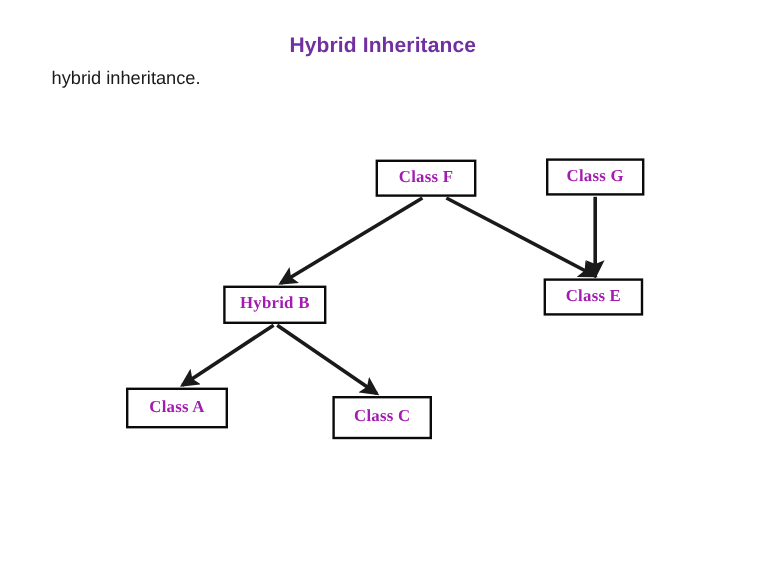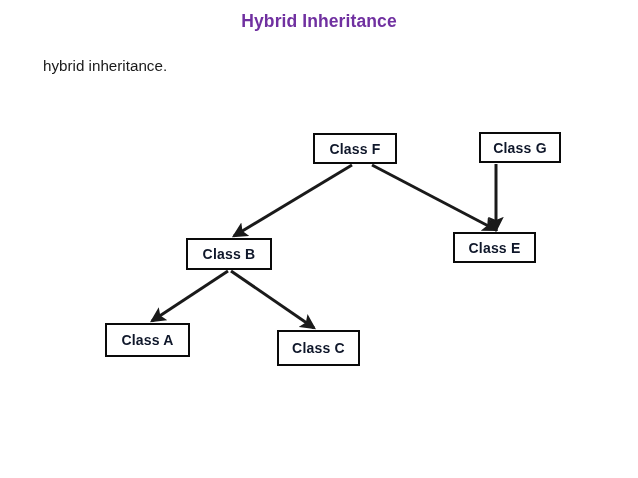--- a/index.html
+++ b/index.html
@@ -18,21 +18,21 @@
   #slide {
     position: absolute;
     left: 0; top: 0;
     width: 638px;
     height: 478px;
     background: #ffffff;
   }
   #slide-title {
     position: absolute;
     left: 0;
-    top: 10px;
+    top: 26px;
     width: 638px;
     text-align: center;
     font-size: 17.5px;
     font-weight: bold;
     color: #7030A0;
     letter-spacing: 0.1px;
     line-height: 22px;
   }
   #body-text {
     position: absolute;
@@ -65,32 +65,33 @@
     pointer-events: none;
   }
   .node {
     position: absolute;
     box-sizing: border-box;
     background: #ffffff;
     border: 2.5px solid #0a0a0a;
     display: flex;
     align-items: center;
     justify-content: center;
-    color: #0f172a;
+    color: #a21caf;
     font-weight: bold;
     font-size: 14px;
     letter-spacing: 0.2px;
     z-index: 2;
+    font-family: Liberation Serif, serif;
   }
   .node-label {
     pointer-events: none;
     white-space: nowrap;
   }
   #node-f { left: 313px; top: 133px; width: 84px;  height: 31px; }
-  #node-g { left: 455px; top: 132px; width: 82px;  height: 31px; margin-left: 24px; }
+  #node-g { left: 455px; top: 132px; width: 82px;  height: 31px; }
   #node-e { left: 453px; top: 232px; width: 83px;  height: 31px; }
   #node-b { left: 186px; top: 238px; width: 86px;  height: 32px; }
   #node-a { left: 105px; top: 323px; width: 85px;  height: 34px; }
   #node-c { left: 277px; top: 330px; width: 83px;  height: 36px; }
 </style>
 </head>
 <body>
 
 <div id="slide">
 
@@ -126,21 +127,21 @@
 
     <div class="node" id="node-g">
       <span class="node-label">Class G</span>
     </div>
 
     <div class="node" id="node-e">
       <span class="node-label">Class E</span>
     </div>
 
     <div class="node" id="node-b">
-      <span class="node-label">Class B</span>
+      <span class="node-label">Hybrid B</span>
     </div>
 
     <div class="node" id="node-a">
       <span class="node-label">Class A</span>
     </div>
 
     <div class="node" id="node-c">
       <span class="node-label">Class C</span>
     </div>
 

